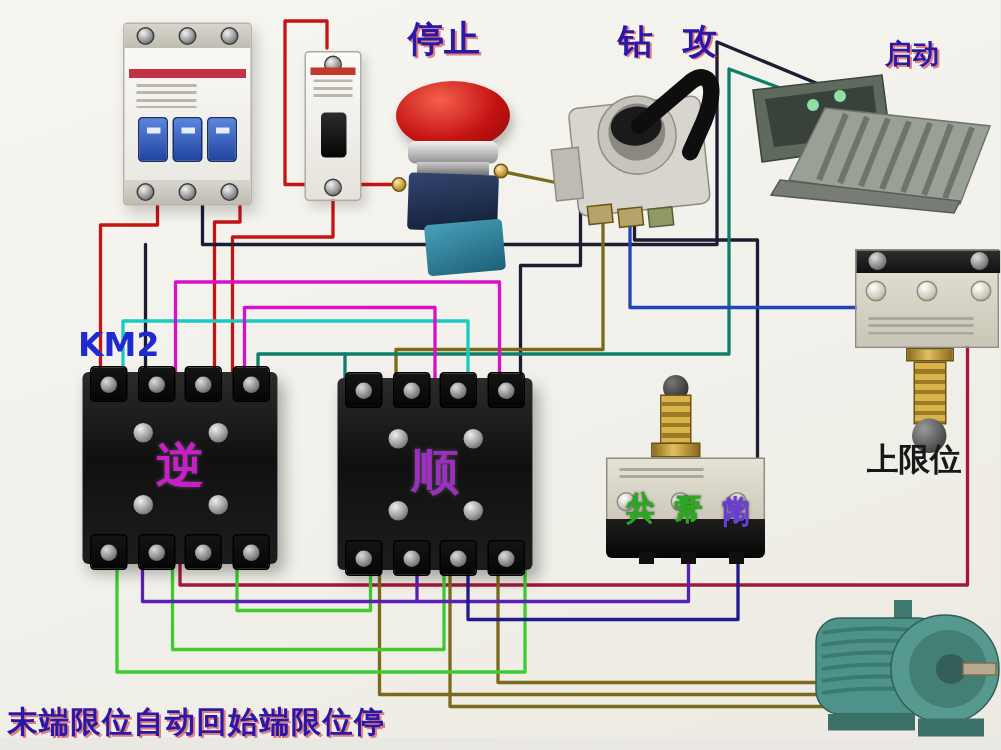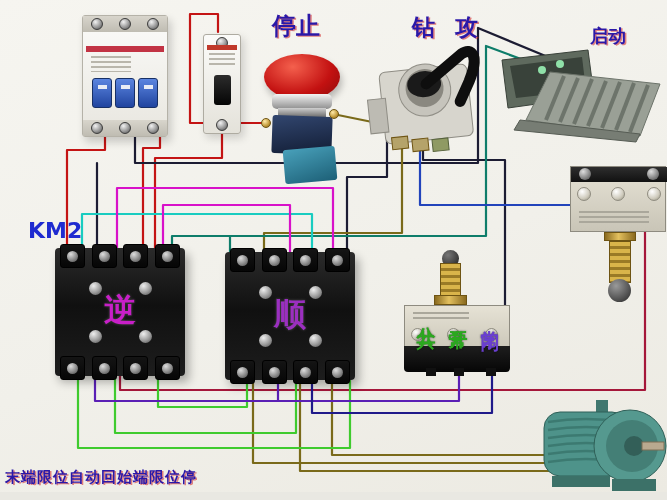--- a/index.html
+++ b/index.html
@@ -5,21 +5,21 @@
   html,body{margin:0;padding:0;background:#e9e8e2;font-family:"DejaVu Sans","Liberation Sans",sans-serif;}
   #stage{position:relative;width:667px;height:492px;background:linear-gradient(160deg,#f6f5f0 0%,#f1f0ea 55%,#eceae2 100%);overflow:hidden;}
   #stage *{box-sizing:border-box;}
   .abs{position:absolute;}
   
   #wires{position:absolute;left:0;top:0;z-index:1;}
   #wires polyline{fill:none;stroke-width:2.2;stroke-linejoin:round;stroke-linecap:round;}
   
   .lbl{position:absolute;z-index:5;font-weight:bold;white-space:nowrap;}
   .lbl-navy{color:#2a18a8;text-shadow:1.4px 1px 0 rgba(210,35,35,.55);}
-  .lbl-blue{color:#1f2bd0;}
+  .lbl-blue{color:#1f2bd0;margin-left:24px;}
   .lbl-black{color:#181818;}
   
   .bk3{left:82px;top:15px;width:86px;height:122px;background:linear-gradient(180deg,#fbfbf9,#e8e6df);border:1px solid #b5b2a8;border-radius:3px;z-index:2;box-shadow:3px 5px 9px rgba(0,0,0,.18);}
   .bk-strip{position:absolute;left:0;right:0;height:16px;background:linear-gradient(#d8d5cc,#bfbcb2);display:flex;justify-content:space-between;padding:2px 8px;}
   .bk-strip.top{top:0;} .bk-strip.bot{bottom:0;}
   .screw{width:12px;height:12px;border-radius:50%;background:radial-gradient(circle at 35% 30%,#f2f2f2,#9a9a9a 55%,#4f4f4f);border:1px solid #3c3c3c;}
   .bk3-red{position:absolute;left:3px;right:3px;top:30px;height:6px;background:#c23344;}
   .bk3-print{position:absolute;left:8px;top:40px;width:40px;height:16px;background:repeating-linear-gradient(#b9b6ac 0 2px,transparent 2px 5px);}
   .bk3-toggles{position:absolute;left:5px;right:5px;top:62px;display:flex;justify-content:space-between;padding:0 4px;}
   .bk3-toggle{width:20px;height:30px;border-radius:3px;background:linear-gradient(180deg,#5b85e0,#20449f);border:1px solid #173066;position:relative;}
@@ -64,21 +64,21 @@
   .ub-top{position:absolute;left:0;top:0;width:96px;height:15px;background:linear-gradient(#2e2e2e,#111);display:flex;justify-content:space-between;padding:1px 8px;}
   .ub-top .c-screw{width:12px;height:12px;}
   .ub-print{position:absolute;left:8px;top:44px;width:70px;height:12px;background:repeating-linear-gradient(#aaa79b 0 2px,transparent 2px 5px);}
   .ub-nut{position:absolute;left:34px;top:66px;width:32px;height:9px;}
   .ub-shaft{position:absolute;left:39px;top:75px;width:22px;height:42px;}
   .ub-roller{position:absolute;left:38px;top:113px;width:23px;height:23px;border-radius:50%;background:radial-gradient(circle at 35% 30%,#9a9a9a,#262626);}
   
   .screwlite2{position:absolute;width:14px;height:14px;border-radius:50%;background:radial-gradient(circle at 35% 30%,#fff,#cfcbbd 60%,#93907f);border:1px solid #8f8c80;}
   
   .svgc{z-index:2;}
-  .note{font-size:15px;letter-spacing:1px;}
+  .note{font-size:20px;letter-spacing:1px;}
 </style>
 </head>
 <body>
 
 <div id="stage">
 
   <svg id="wires" width="667" height="500">
     <g stroke="#c41414">
       <polyline points="218,32 218,14 190,14 190,123 266,123"></polyline>
       <polyline points="105,130 105,150 67,150 67,258"></polyline>
@@ -303,20 +303,21 @@
       </div>
       <span class="screwlite2" style="left:6px;top:20px;"></span>
       <span class="screwlite2" style="left:40px;top:20px;"></span>
       <span class="screwlite2" style="left:76px;top:20px;"></span>
       <div class="ub-print"></div>
     </div>
     <div class="ub-nut brassbar"></div>
     <div class="ub-shaft brassring"></div>
     <div class="ub-roller"></div>
   </div>
+  <div class="lbl lbl-black" style="left:578px;top:292px;font-size:21px;">上限位</div>
 
   <svg class="abs svgc" style="left:538px;top:396px;" width="130" height="103" viewBox="0 0 130 103">
     <rect x="58" y="4" width="12" height="16" fill="#40776f"></rect>
     <rect x="6" y="16" width="84" height="64" rx="16" fill="#4e938a" stroke="#2f6058"></rect>
     <g stroke="#3c7a71" stroke-width="2.5" fill="none">
       <path d="M10,26 Q48,20 86,26"></path>
         <path d="M10,34 Q48,28 86,34"></path>
       <path d="M10,42 Q48,36 86,42"></path>
         <path d="M10,50 Q48,44 86,50"></path>
       <path d="M10,58 Q48,52 86,58"></path>

